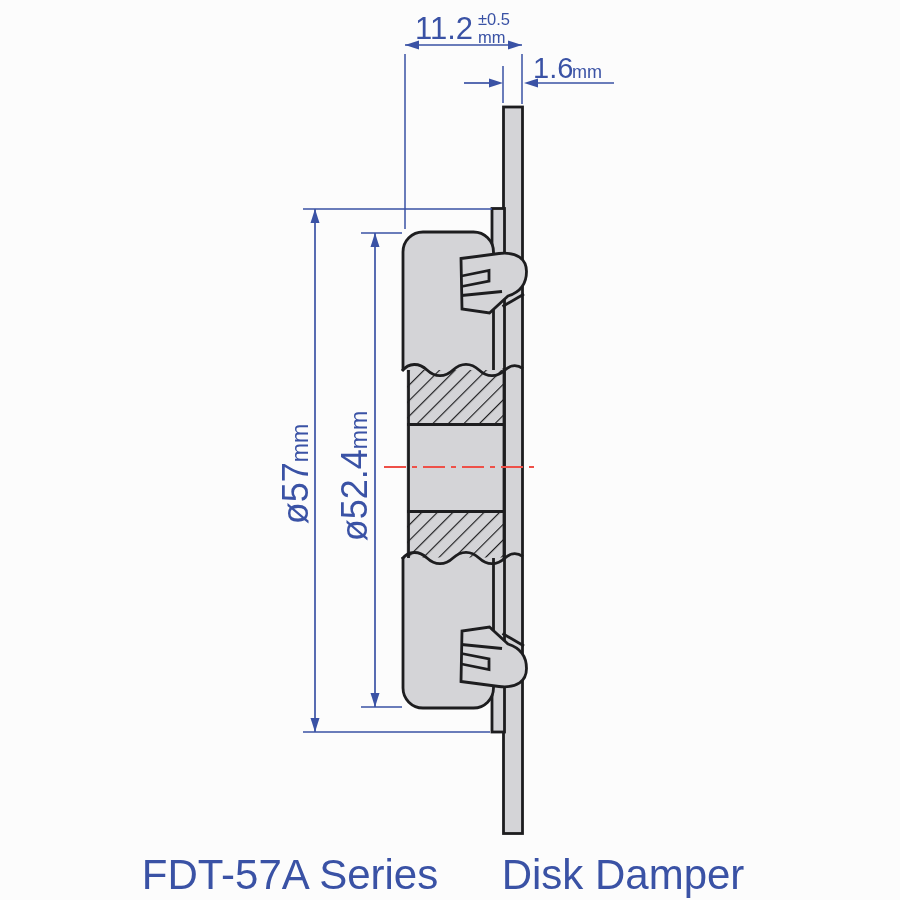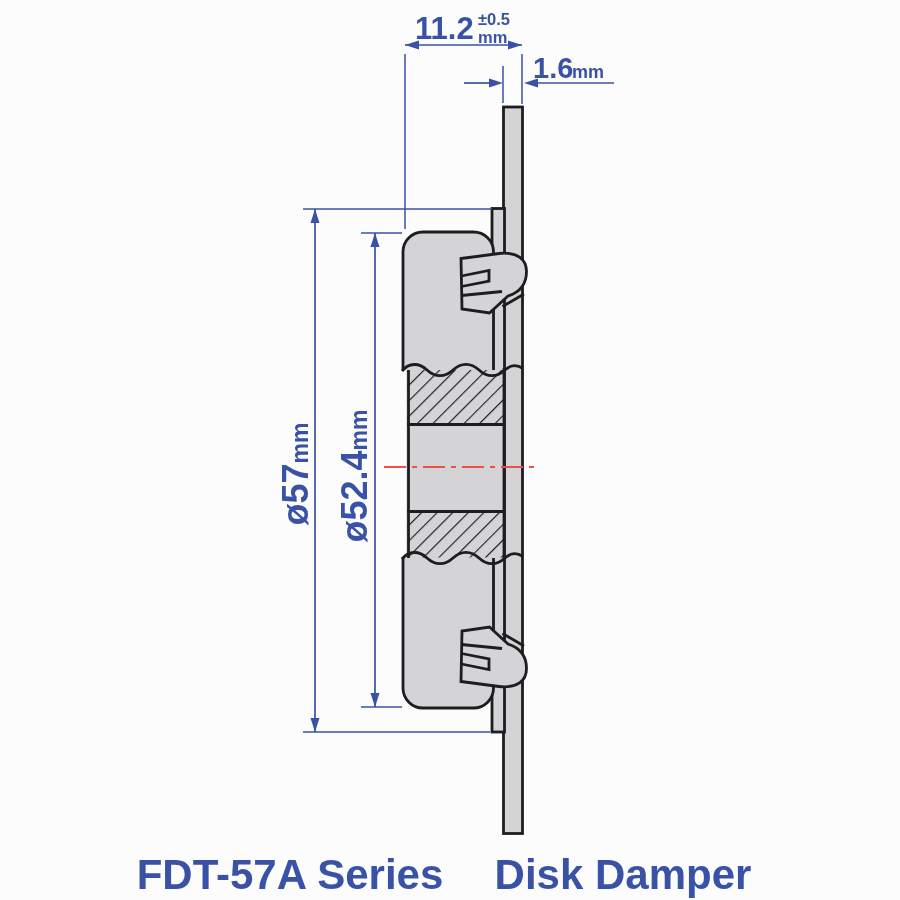--- a/index.html
+++ b/index.html
@@ -9,21 +9,21 @@
     --centerline-red:#ee5048;
     --background:#fcfcfc;
   }
   html,body{margin:0;padding:0;}
   body{
     width:900px;height:900px;
     background:var(--background);
     font-family:"Liberation Sans", sans-serif;
     overflow:hidden;
   }
-  .canvas{position:relative;width:900px;height:900px;font-weight:bold;}
+  .canvas{position:relative;width:900px;height:900px;}
   svg{display:block;}
 
   .part{fill:var(--fill-gray);stroke:var(--outline-black);stroke-width:2.8;}
   .ink{stroke:var(--outline-black);stroke-width:2.8;fill:none;}
   .erase{fill:var(--background);stroke:none;}
   .blue{stroke:var(--dimension-blue);stroke-width:1.7;fill:none;}
   .ext{stroke:var(--dimension-blue);stroke-width:1.5;fill:none;}
   .arrow{fill:var(--dimension-blue);stroke:none;}
   .red{stroke:var(--centerline-red);stroke-width:2;fill:none;stroke-dasharray:22 6 5 6;}
 

